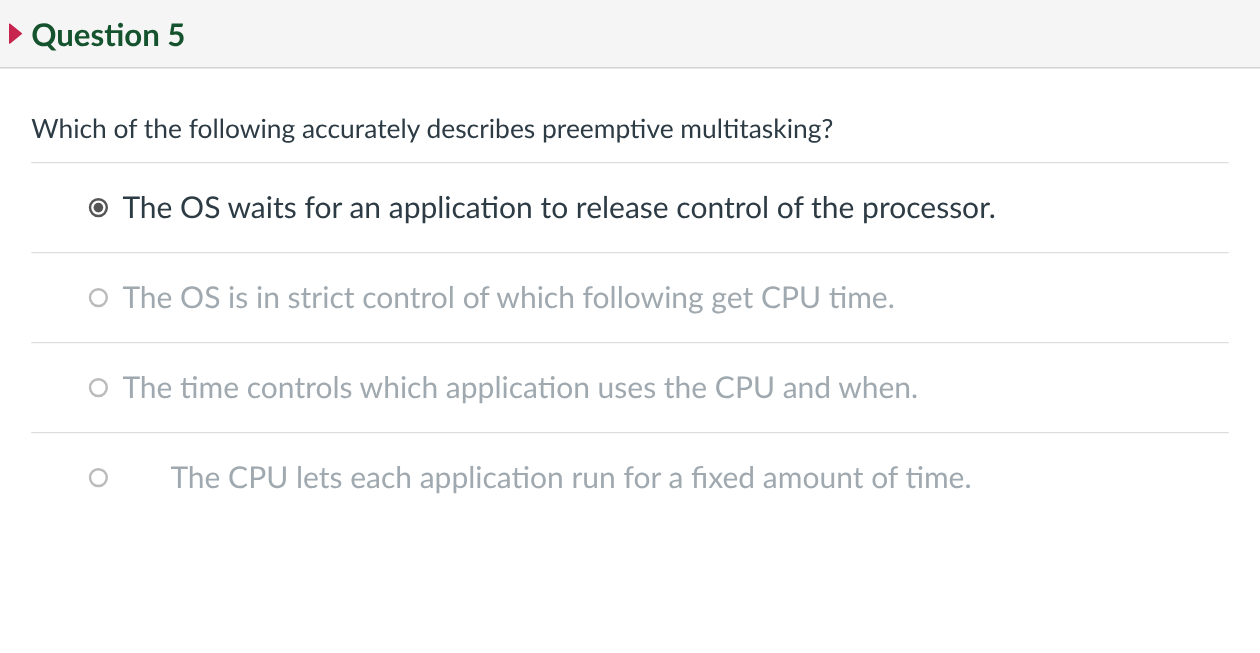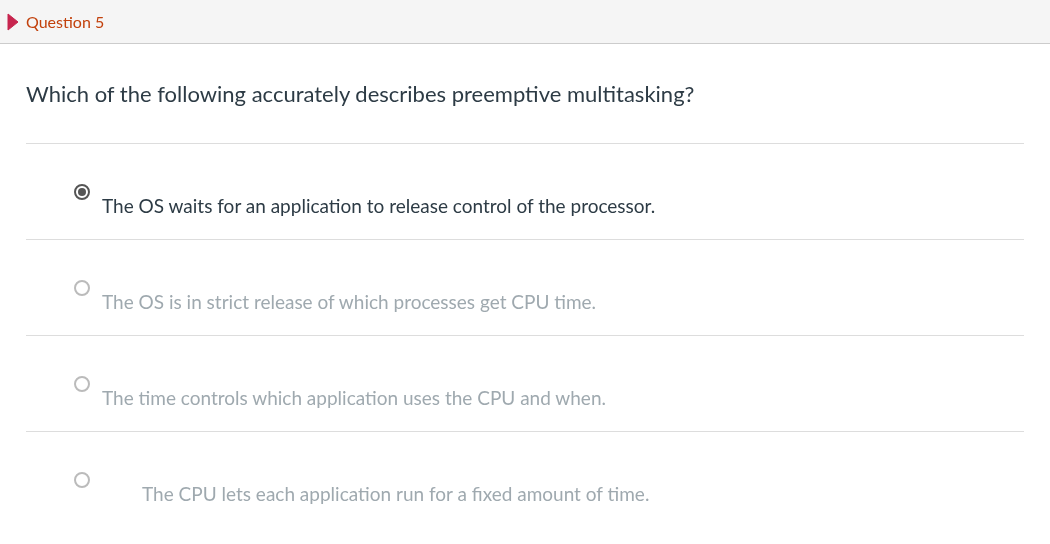--- a/index.html
+++ b/index.html
@@ -23,32 +23,32 @@
     }
     .question-header .arrow {
       margin-right: 6px;
       display: flex;
       align-items: center;
     }
     .question-header .arrow svg {
       display: block;
     }
     .question-title {
-      font-size: 16px;
-      font-weight: 400;
-      color: #c2410c;
+      font-size: 26px;
+      font-weight: 700;
+      color: #14532d;
     }
     .question-body {
       padding: 36px 26px 0 26px;
     }
     .question-text {
       font-size: 22px;
       color: #2d3b45;
       font-weight: 400;
-      margin-bottom: 36px;
+      margin-bottom: 15px;
     }
     .options {
       border-top: 1px solid #ddd;
     }
     .option-row {
       border-bottom: 1px solid #ddd;
       padding: 22px 0 22px 48px;
       display: flex;
       align-items: center;
       cursor: pointer;
@@ -74,23 +74,22 @@
       content: '';
       position: absolute;
       top: 2px;
       left: 2px;
       width: 8px;
       height: 8px;
       background: #555;
       border-radius: 50%;
     }
     .option-label {
-      font-size: 19px;
+      font-size: 25px;
       color: #2d3b45;
-      margin-top: 28px;
     }
     .option-label.dimmed {
       color: #9fa9af;
     }
   </style>
 </head>
 <body>
 
 <div class="question-header">
   <span class="arrow">
@@ -104,21 +103,21 @@
 <div class="question-body">
   <div class="question-text">Which of the following accurately describes preemptive multitasking?</div>
 
   <div class="options">
     <label class="option-row">
       <span class="radio selected"></span>
       <span class="option-label">The OS waits for an application to release control of the processor.</span>
     </label>
     <label class="option-row">
       <span class="radio"></span>
-      <span class="option-label dimmed">The OS is in strict release of which processes get CPU time.</span>
+      <span class="option-label dimmed">The OS is in strict control of which following get CPU time.</span>
     </label>
     <label class="option-row">
       <span class="radio"></span>
       <span class="option-label dimmed">The time controls which application uses the CPU and when.</span>
     </label>
     <label class="option-row">
       <span class="radio"></span>
       <span class="option-label dimmed">The CPU lets each application run for a fixed amount of time.</span>
     </label>
   </div>

